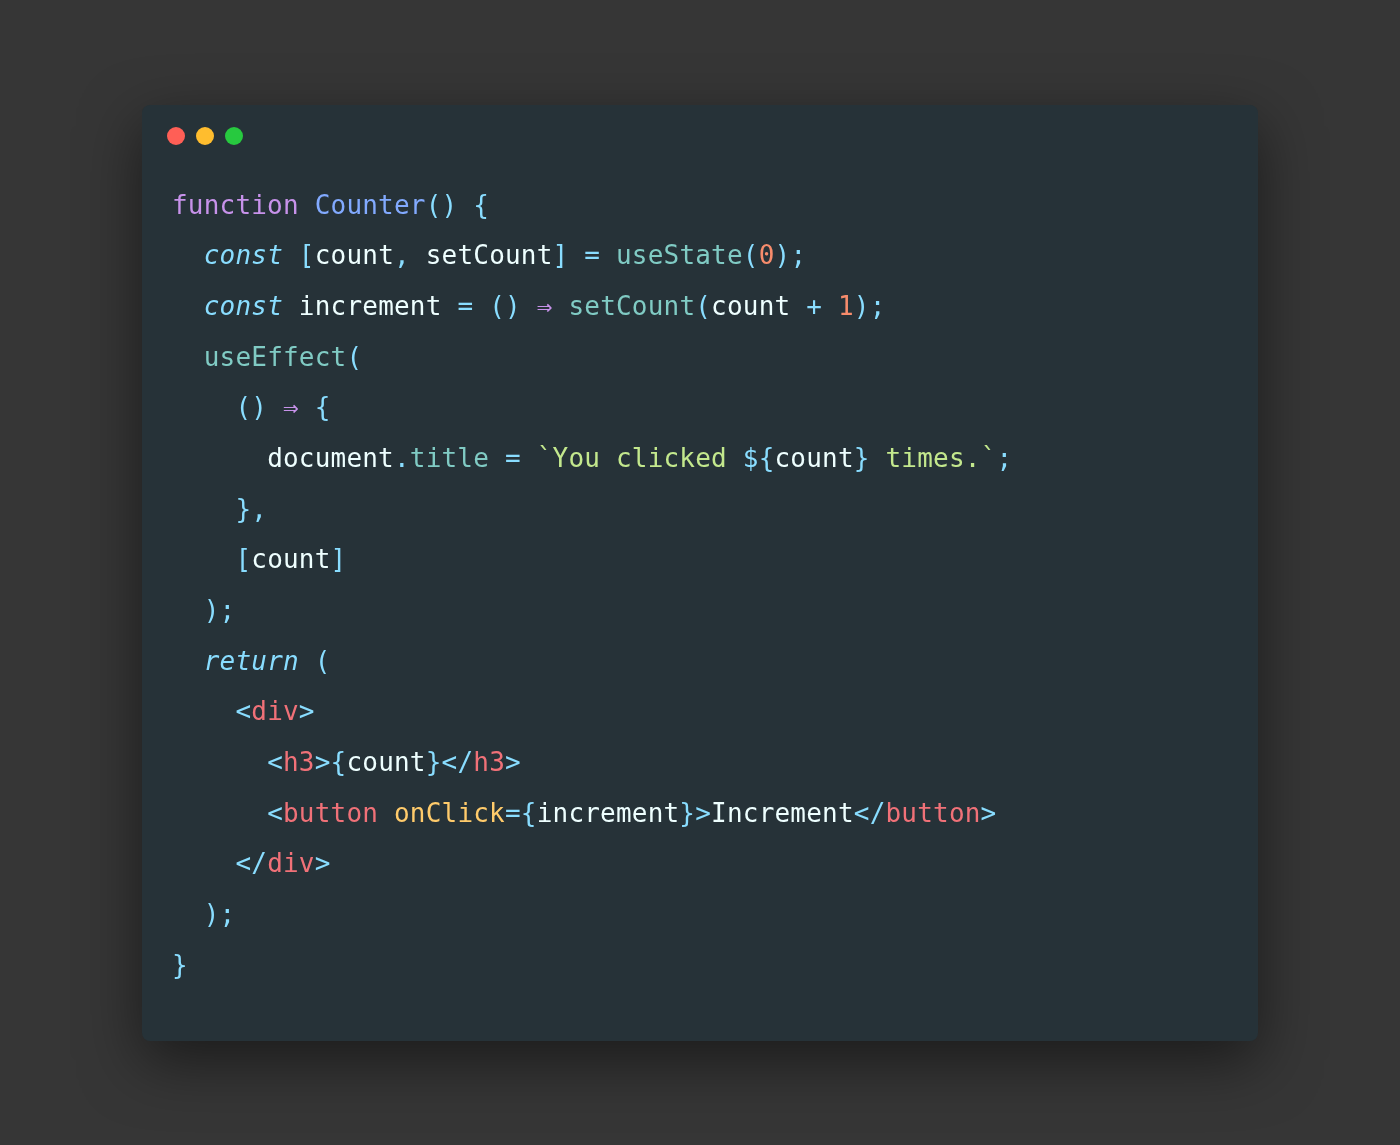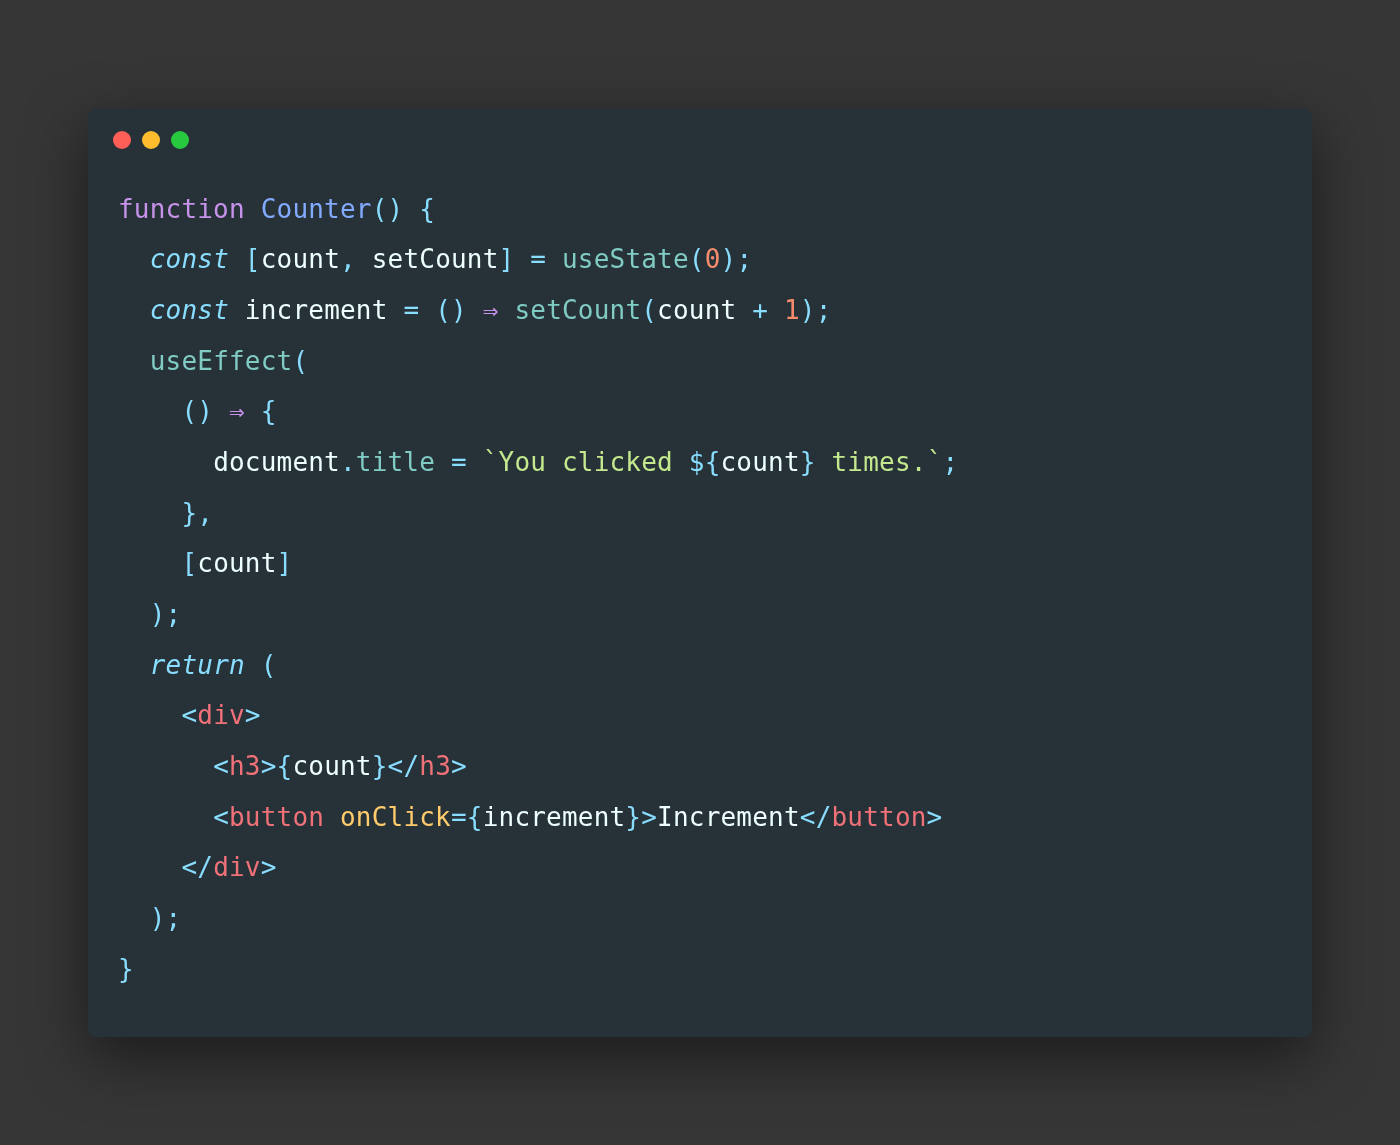--- a/index.html
+++ b/index.html
@@ -7,24 +7,24 @@
     background: #363636;
     width: 1400px;
     height: 1145px;
     display: flex;
     align-items: center;
     justify-content: center;
     font-family: 'SF Mono', 'Monaco', 'Menlo', 'Consolas', monospace;
   }
   .window {
     background: #263238;
-    width: 1224px;
+    width: 1116px;
     border-radius: 8px;
     box-shadow: 0 20px 60px rgba(0,0,0,0.5);
-    padding-bottom: 22px;
+    padding-bottom: 30px;
   }
   .traffic-lights {
     display: flex;
     gap: 11px;
     padding: 22px 25px 10px 25px;
   }
   .dot {
     width: 18px;
     height: 18px;
     border-radius: 50%;

